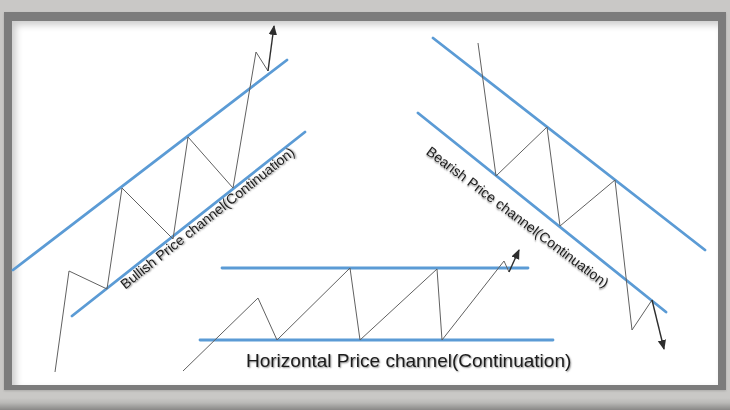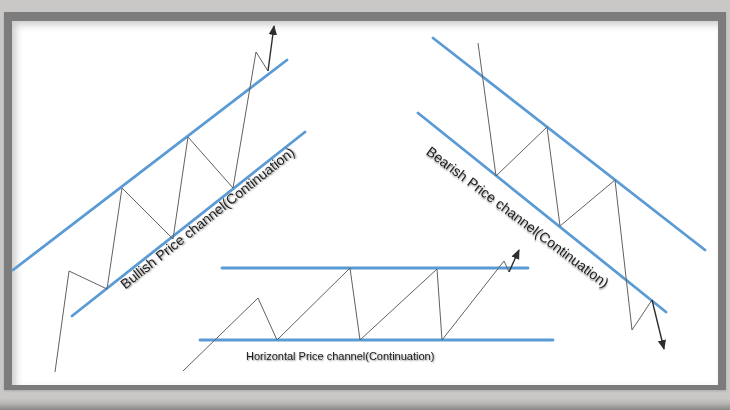--- a/index.html
+++ b/index.html
@@ -41,21 +41,21 @@
     transform-origin: 0 100%;
   }
   .label-bearish {
     left: 433px; top: 143px;
     font-size: 14px;
     transform: rotate(37deg);
     transform-origin: 0 0;
   }
   .label-horizontal {
     left: 246px; top: 350px;
-    font-size: 11px;
+    font-size: 19px;
   }
 </style>
 </head>
 <body>
 
 <div class="frame"></div>
 
 <svg class="overlay" width="730" height="410" viewBox="0 0 730 410">
   <defs>
     <marker id="arrowhead" viewBox="0 0 10 10" refX="8.5" refY="5" markerWidth="7.5" markerHeight="7.5" orient="auto-start-reverse">

